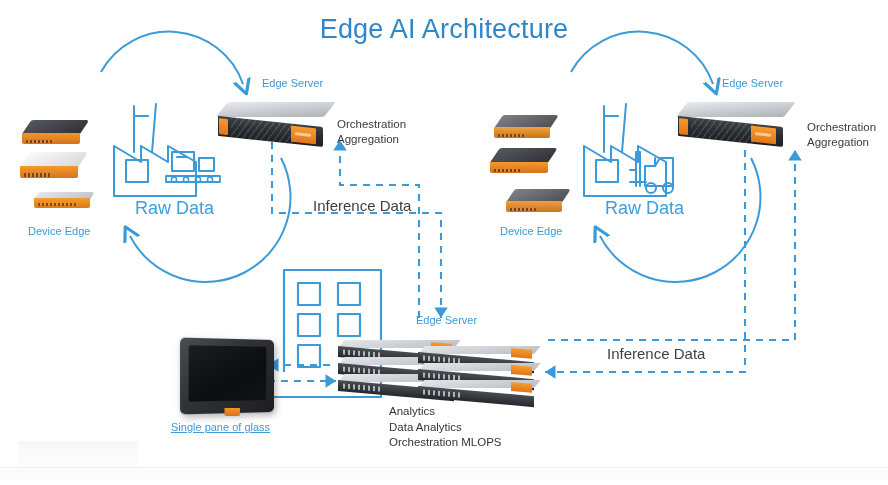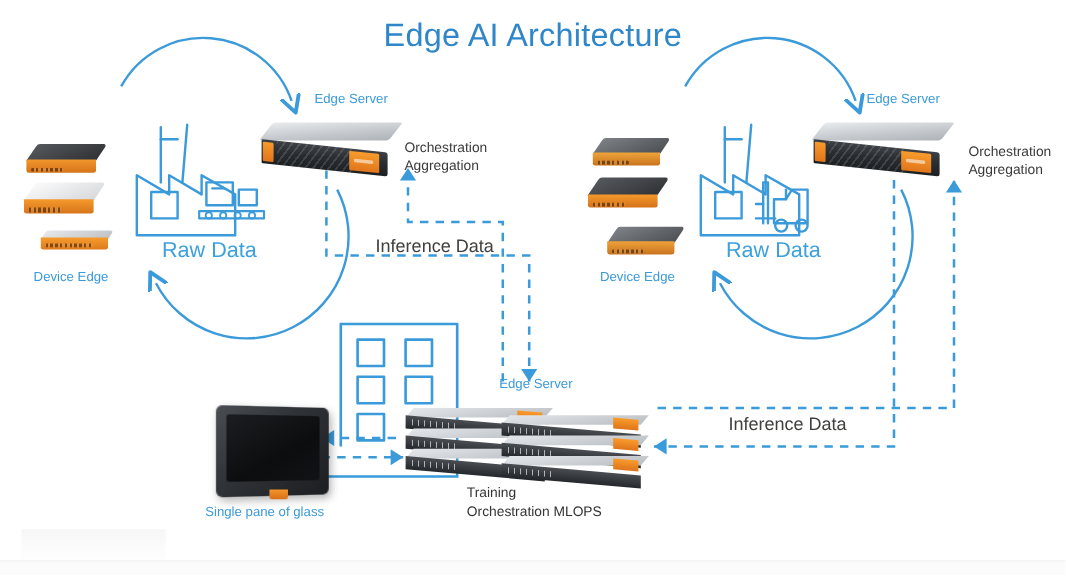--- a/index.html
+++ b/index.html
@@ -367,22 +367,23 @@
   <div class="lbl lbl-blue" style="left:500px; top:224px;">Device Edge</div>
   <div class="lbl lbl-blue-lg" style="left:605px; top:197px;">Raw Data</div>
   <div class="lbl lbl-blue" style="left:722px; top:76px;">Edge Server</div>
   <div class="lbl lbl-dark" style="left:807px; top:120px;">
     <span>Orchestration</span><br>
     <span>Aggregation</span>
   </div>
   <div class="lbl lbl-dark-lg" style="left:607px; top:344px;">Inference Data</div>
 
   <div class="lbl lbl-blue" style="left:416px; top:313px;">Edge Server</div>
-  <div class="lbl lbl-blue" style="left:171px; top:420px;">Single pane of glass</div>
+  <div class="lbl lbl-blue" style="left:171px; top:420px;text-decoration:underline;">Single pane of glass</div>
 
   <div class="caplist" style="left:389px; top:404px;">
-    <div>Training</div>
+    <div>Analytics</div>
+    <div>Data Analytics</div>
     <div>Orchestration MLOPS</div>
   </div>
 
   <div class="footsmudge"></div>
   <div class="footband"></div>
 </div>
 
 </body></html>

